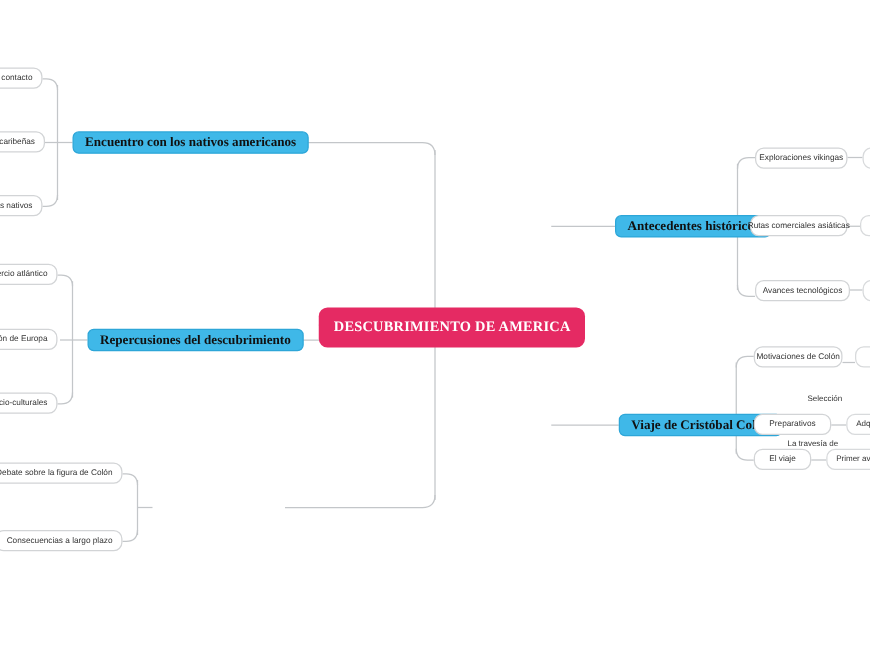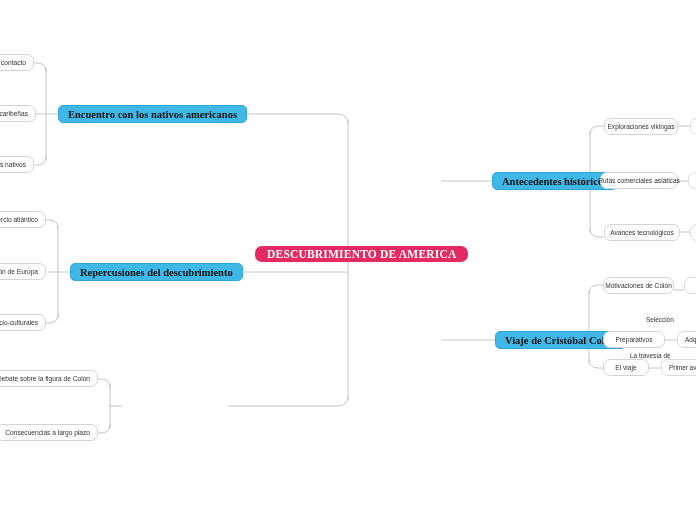--- a/index.html
+++ b/index.html
@@ -37,21 +37,21 @@
   }
   
   .root {
     background: #e6záb;
     background: #e52a63;
     color: #ffffff;
     border-radius: 7px;
     font-weight: bold;
     font-size: 11.5px;
     letter-spacing: 0.2px;
-    height: 16px;
+    height: 32px;
     padding: 4px 12px;
   }
   
   .branch {
     background: #41b6e6;
     background: #3fb8e8;
     color: #111111;
     border-radius: 5px;
     border: 1px solid #2da6d8;
     font-weight: bold;

